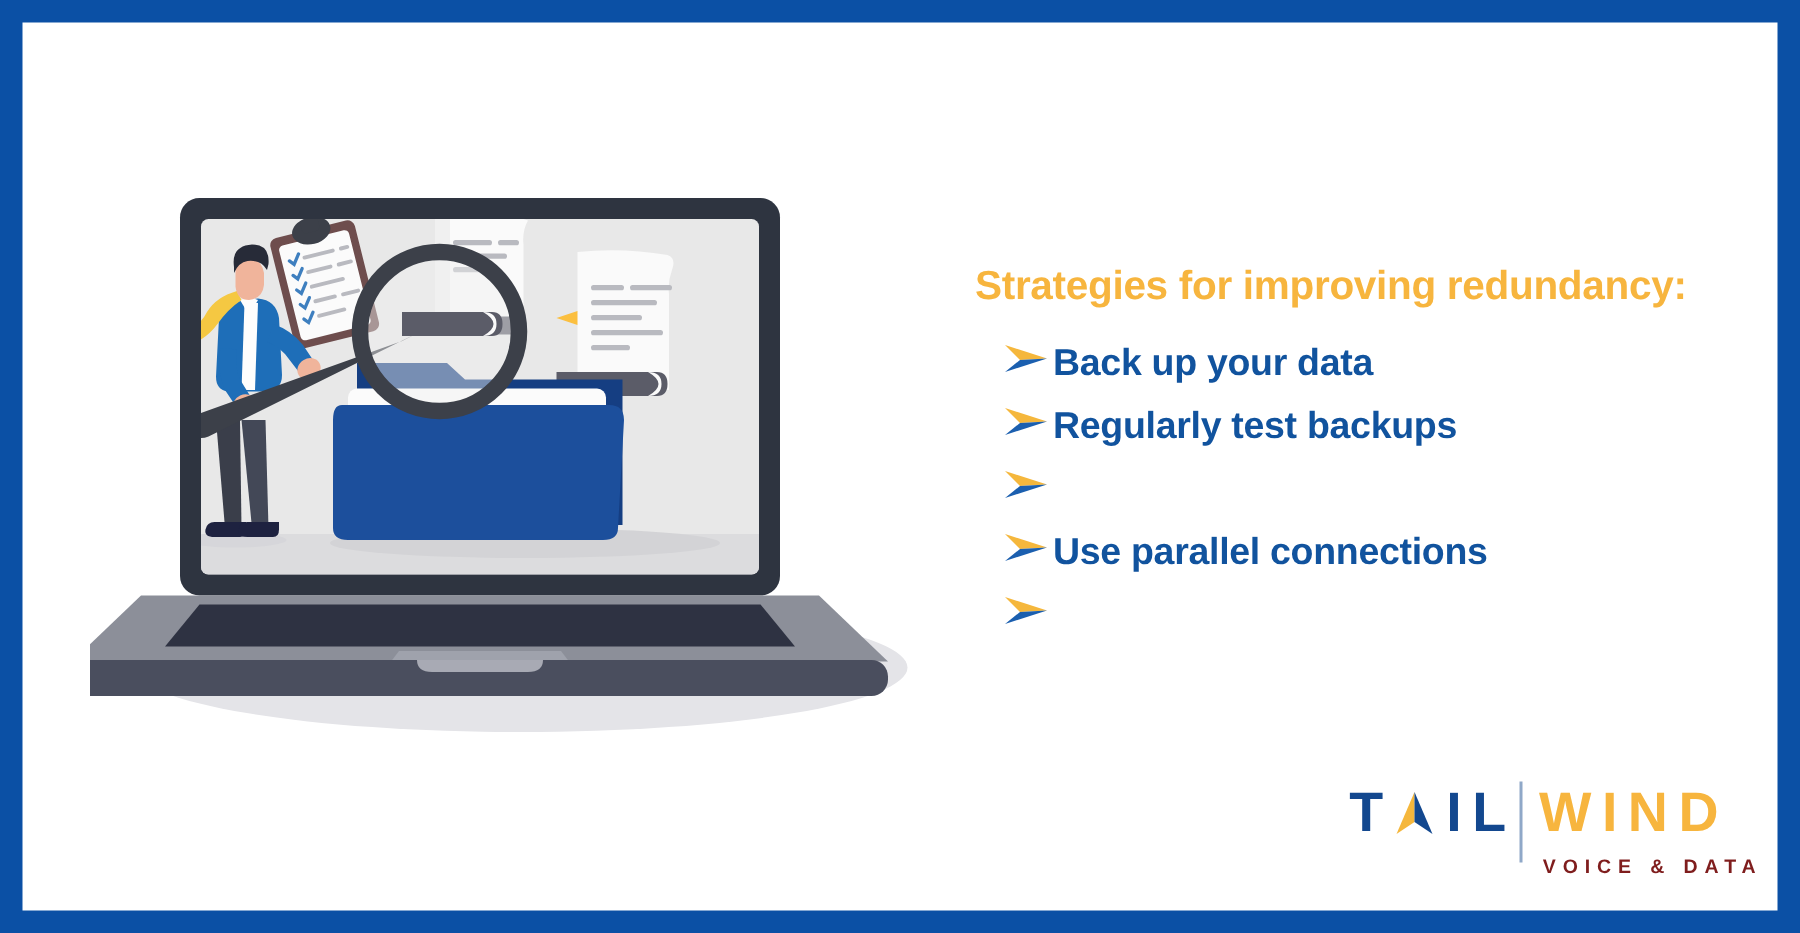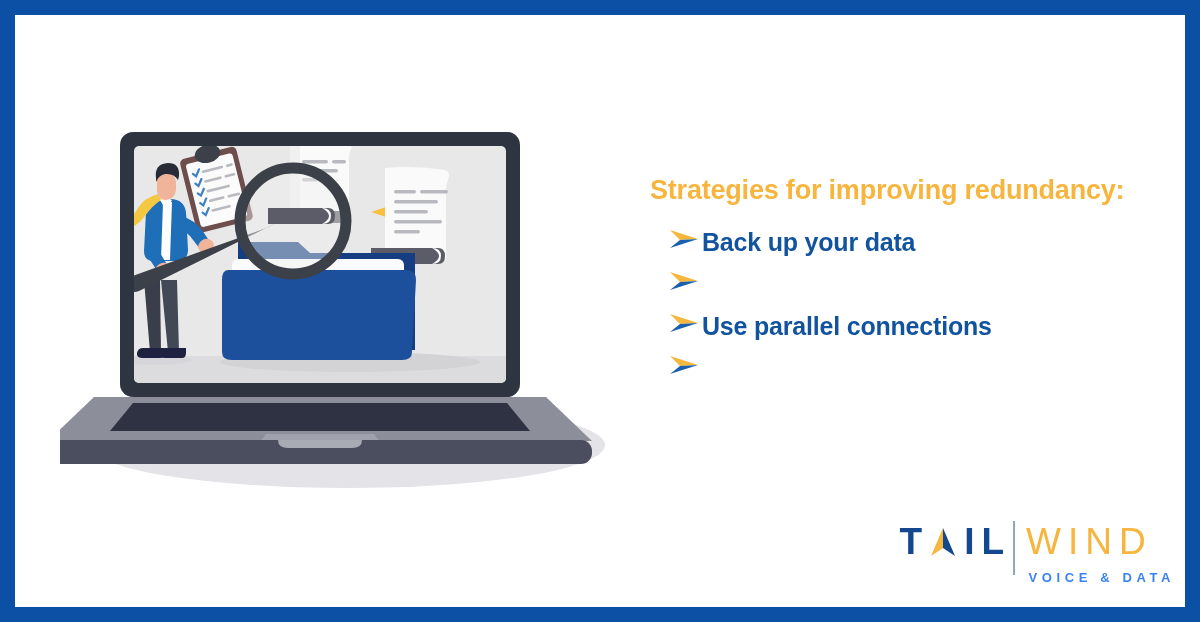--- a/index.html
+++ b/index.html
@@ -113,29 +113,29 @@
   .logo-divider {
     width: 2px;
     height: 54px;
     background: #8FA8C8;
     margin: 0 11px 0 2px;
     position: relative;
     top: 7px;
   }
   .logo-wind {
     font-size: 37px;
-    font-weight: normal;
+    font-weight: bold;
     color: #F7B53E;
     letter-spacing: 7px;
     line-height: 1;
   }
   .logo-sub {
     font-size: 13px;
     font-weight: bold;
-    color: #3b82f6;
+    color: #7f1d1d;
     letter-spacing: 4.6px;
     margin-top: 9px;
     margin-left: 129px;
   }
 </style>
 </head>
 <body>
 
 <div class="slide">
   <div class="slide-inner">
@@ -282,20 +282,29 @@
         <li class="bullet-row">
           <span class="arrow-icon">
             <svg viewBox="0 0 34 22" xmlns="http://www.w3.org/2000/svg">
               <path d="M2 2 L30 11 L12 12 Z" fill="#F5B73C"></path>
               <path d="M2 20 L30 11 L12 12 Z" fill="#1B5FAF"></path>
             </svg>
           </span>
           <span class="bullet-text">Back up your data</span>
         </li>
 
+        <li class="bullet-row">
+          <span class="arrow-icon">
+            <svg viewBox="0 0 34 22" xmlns="http://www.w3.org/2000/svg">
+              <path d="M2 2 L30 11 L12 12 Z" fill="#F5B73C"></path>
+              <path d="M2 20 L30 11 L12 12 Z" fill="#1B5FAF"></path>
+            </svg>
+          </span>
+          <span class="bullet-text">Regularly test backups</span>
+        </li>
 
         <li class="bullet-row">
           <span class="arrow-icon">
             <svg viewBox="0 0 34 22" xmlns="http://www.w3.org/2000/svg">
               <path d="M2 2 L30 11 L12 12 Z" fill="#F5B73C"></path>
               <path d="M2 20 L30 11 L12 12 Z" fill="#1B5FAF"></path>
             </svg>
           </span>
         </li>
 

